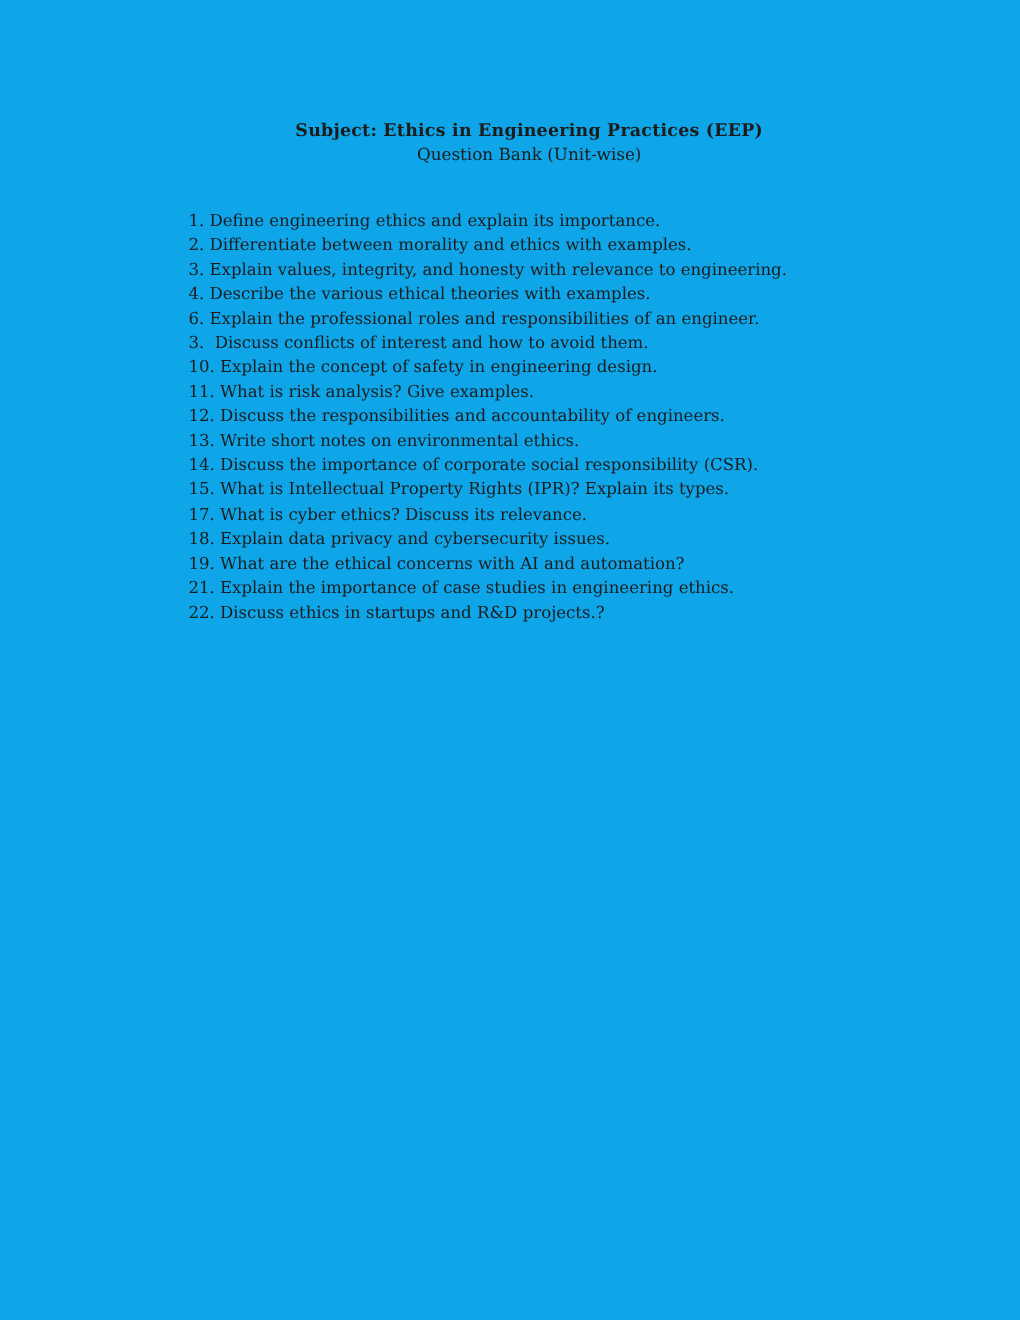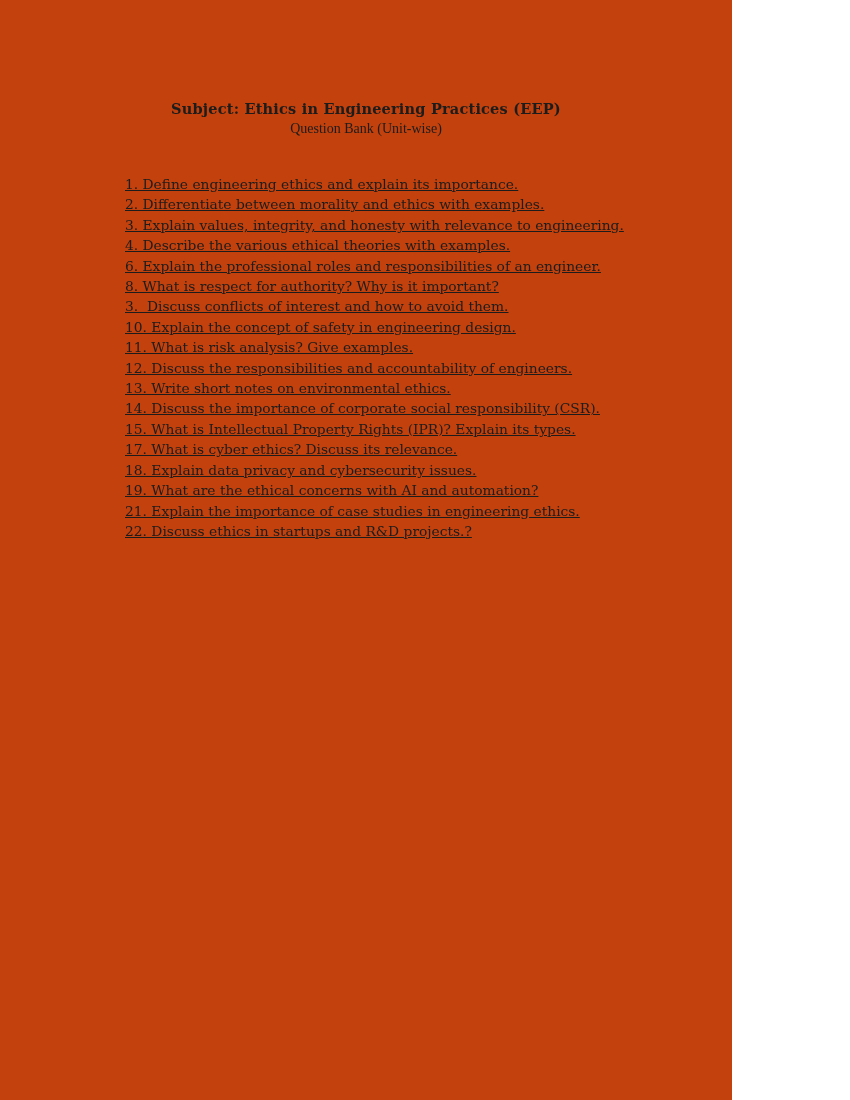--- a/index.html
+++ b/index.html
@@ -2,70 +2,68 @@
 <html><head>
 <meta charset="utf-8">
 <style>
   html, body {
     margin: 0;
     padding: 0;
     background: #ffffff;
   }
   .page {
     position: relative;
-    width: 732px;
+    width: 850px;
     height: 1100px;
-    background: #c2410c;
+    background: #0ea5e9;
     font-family: "DejaVu Serif", serif;
     color: #1c1c1c;
     overflow: hidden;
     box-sizing: border-box;
+    padding-left: 32px;
   }
   .doc-header {
     padding-top: 99px;
     text-align: center;
   }
   .doc-title {
     font-weight: bold;
     font-size: 14.5px;
     line-height: 20px;
     letter-spacing: 0.2px;
   }
   .doc-subtitle {
     font-size: 14px;
     line-height: 20px;
-    font-family: Liberation Serif, serif;
   }
   .question-list {
     margin-top: 35px;
     padding-left: 125px;
     padding-right: 60px;
   }
   .question-line {
     font-size: 13.8px;
     line-height: 20.4px;
     white-space: pre; 
-    text-decoration: underline;
   }
 </style>
 </head>
 <body>
 
 <div class="page">
   <div class="doc-header">
     <div class="doc-title">Subject: Ethics in Engineering Practices (EEP)</div>
     <div class="doc-subtitle">Question Bank (Unit-wise)</div>
   </div>
   <div class="question-list">
       <div class="question-line">1. Define engineering ethics and explain its importance.</div>
       <div class="question-line">2. Differentiate between morality and ethics with examples.</div>
       <div class="question-line">3. Explain values, integrity, and honesty with relevance to engineering.</div>
       <div class="question-line">4. Describe the various ethical theories with examples.</div>
       <div class="question-line">6. Explain the professional roles and responsibilities of an engineer.</div>
-      <div class="question-line">8. What is respect for authority? Why is it important?</div>
       <div class="question-line">3.  Discuss conflicts of interest and how to avoid them.</div>
       <div class="question-line">10. Explain the concept of safety in engineering design.</div>
       <div class="question-line">11. What is risk analysis? Give examples.</div>
       <div class="question-line">12. Discuss the responsibilities and accountability of engineers.</div>
       <div class="question-line">13. Write short notes on environmental ethics.</div>
       <div class="question-line">14. Discuss the importance of corporate social responsibility (CSR).</div>
       <div class="question-line">15. What is Intellectual Property Rights (IPR)? Explain its types.</div>
       <div class="question-line">17. What is cyber ethics? Discuss its relevance.</div>
       <div class="question-line">18. Explain data privacy and cybersecurity issues.</div>
       <div class="question-line">19. What are the ethical concerns with AI and automation?</div>

